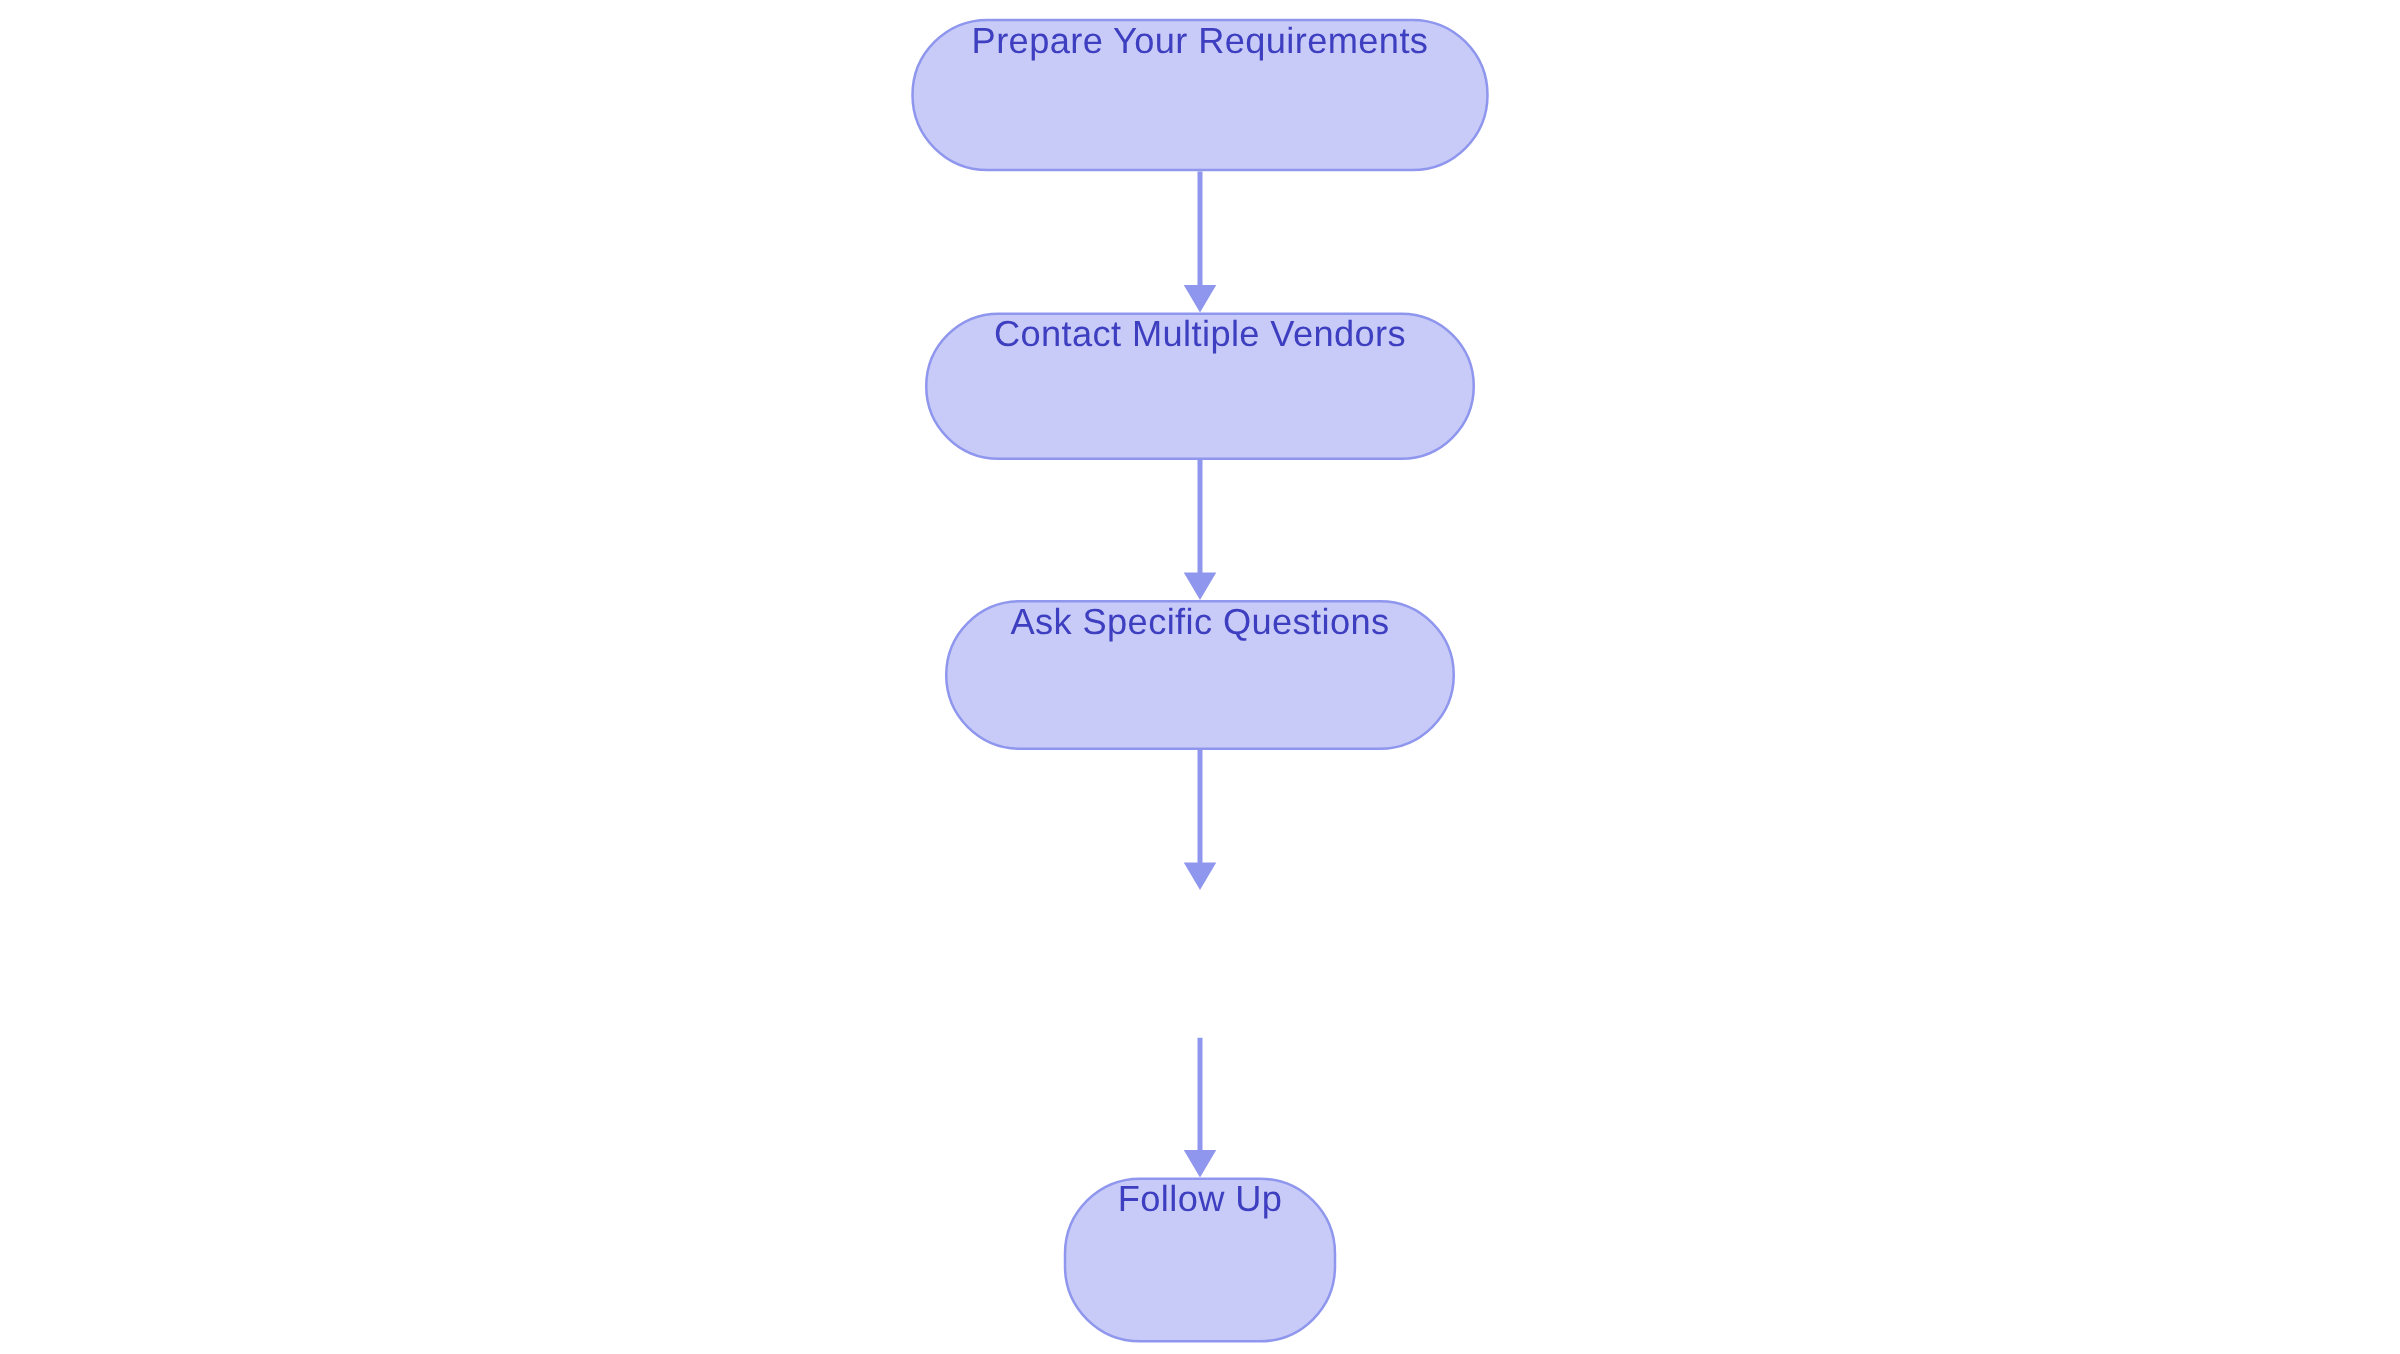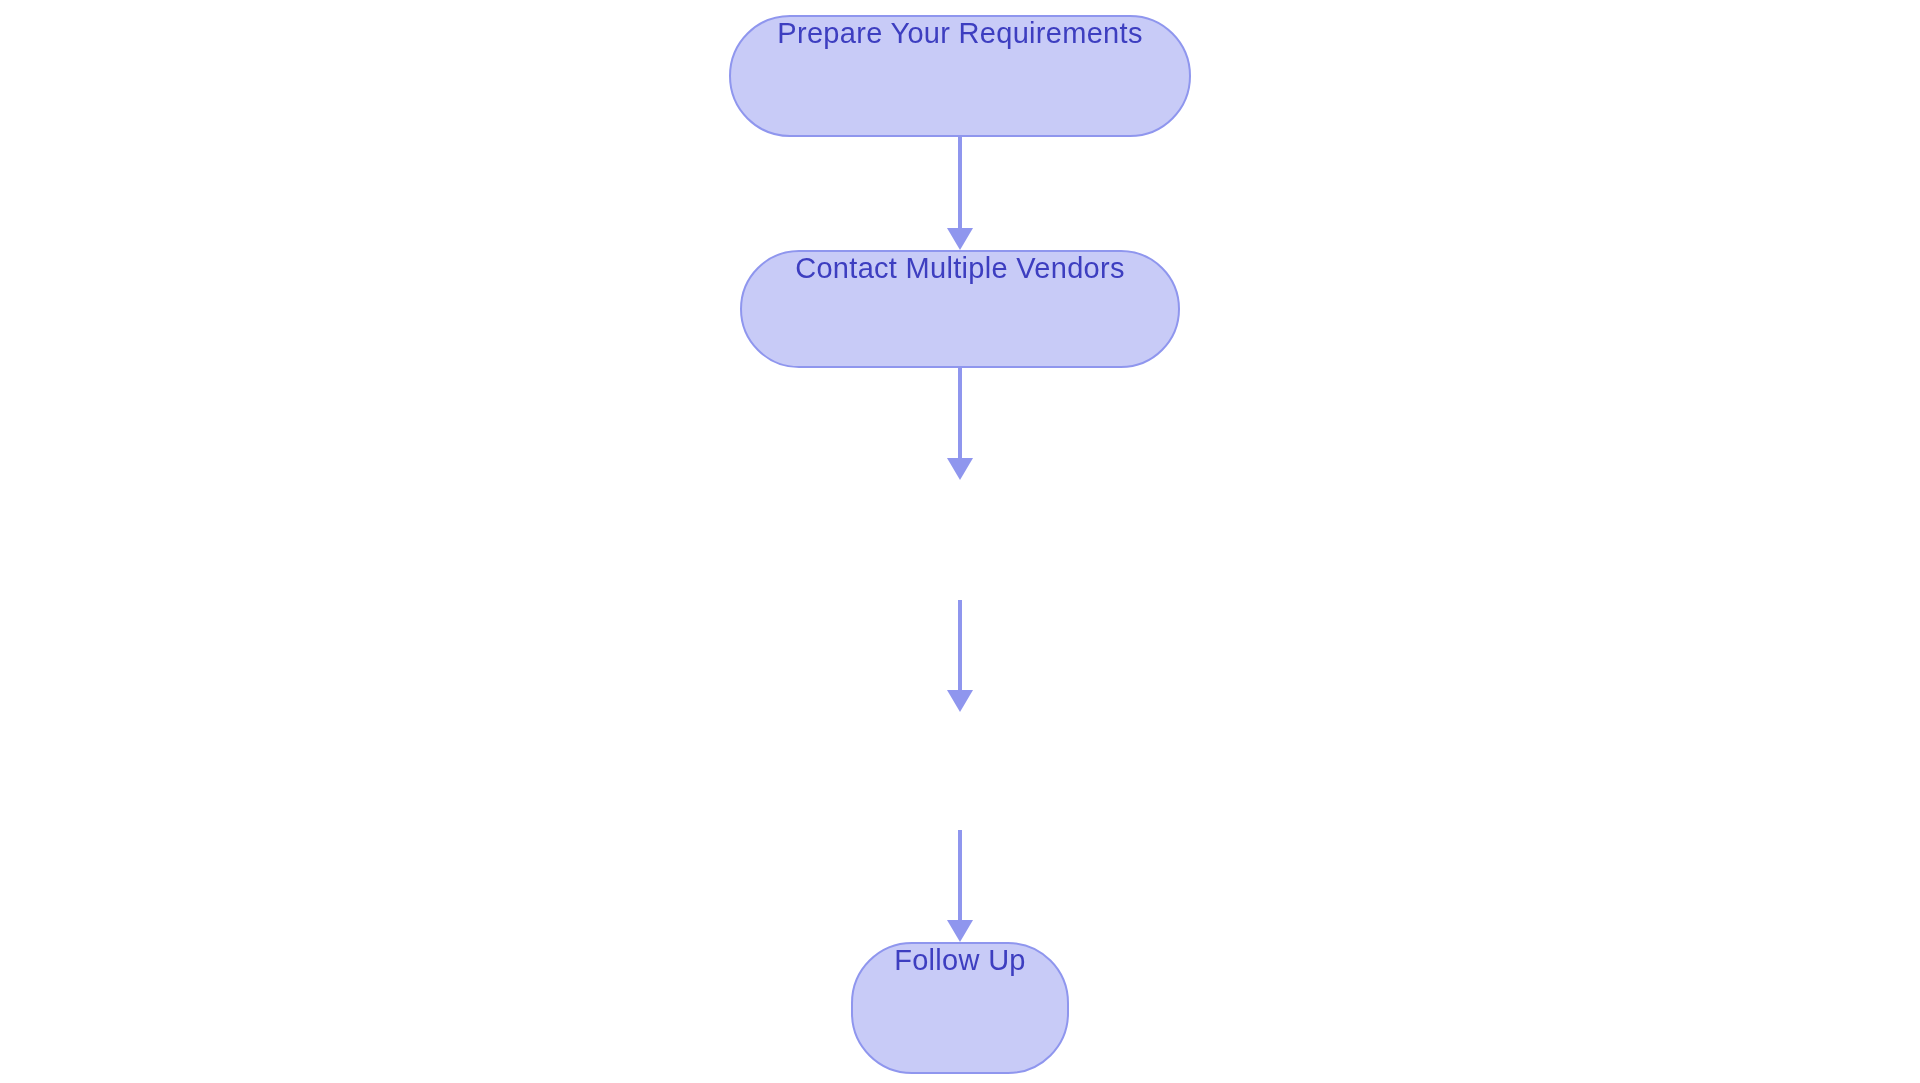--- a/index.html
+++ b/index.html
@@ -60,20 +60,23 @@
 
   <div class="node node-2">
     <span>Contact Multiple Vendors</span>
   </div>
 
   <svg class="arrow arrow-2" width="30" height="112" viewBox="0 0 30 112" xmlns="http://www.w3.org/2000/svg">
     <line x1="15" y1="0" x2="15" y2="92"></line>
     <polygon points="2,90 28,90 15,112"></polygon>
   </svg>
 
+  <div class="node node-3">
+    <span>Ask Specific Questions</span>
+  </div>
 
   <svg class="arrow arrow-3" width="30" height="112" viewBox="0 0 30 112" xmlns="http://www.w3.org/2000/svg">
     <line x1="15" y1="0" x2="15" y2="92"></line>
     <polygon points="2,90 28,90 15,112"></polygon>
   </svg>
 
 
   <svg class="arrow arrow-4" width="30" height="112" viewBox="0 0 30 112" xmlns="http://www.w3.org/2000/svg">
     <line x1="15" y1="0" x2="15" y2="92"></line>
     <polygon points="2,90 28,90 15,112"></polygon>

